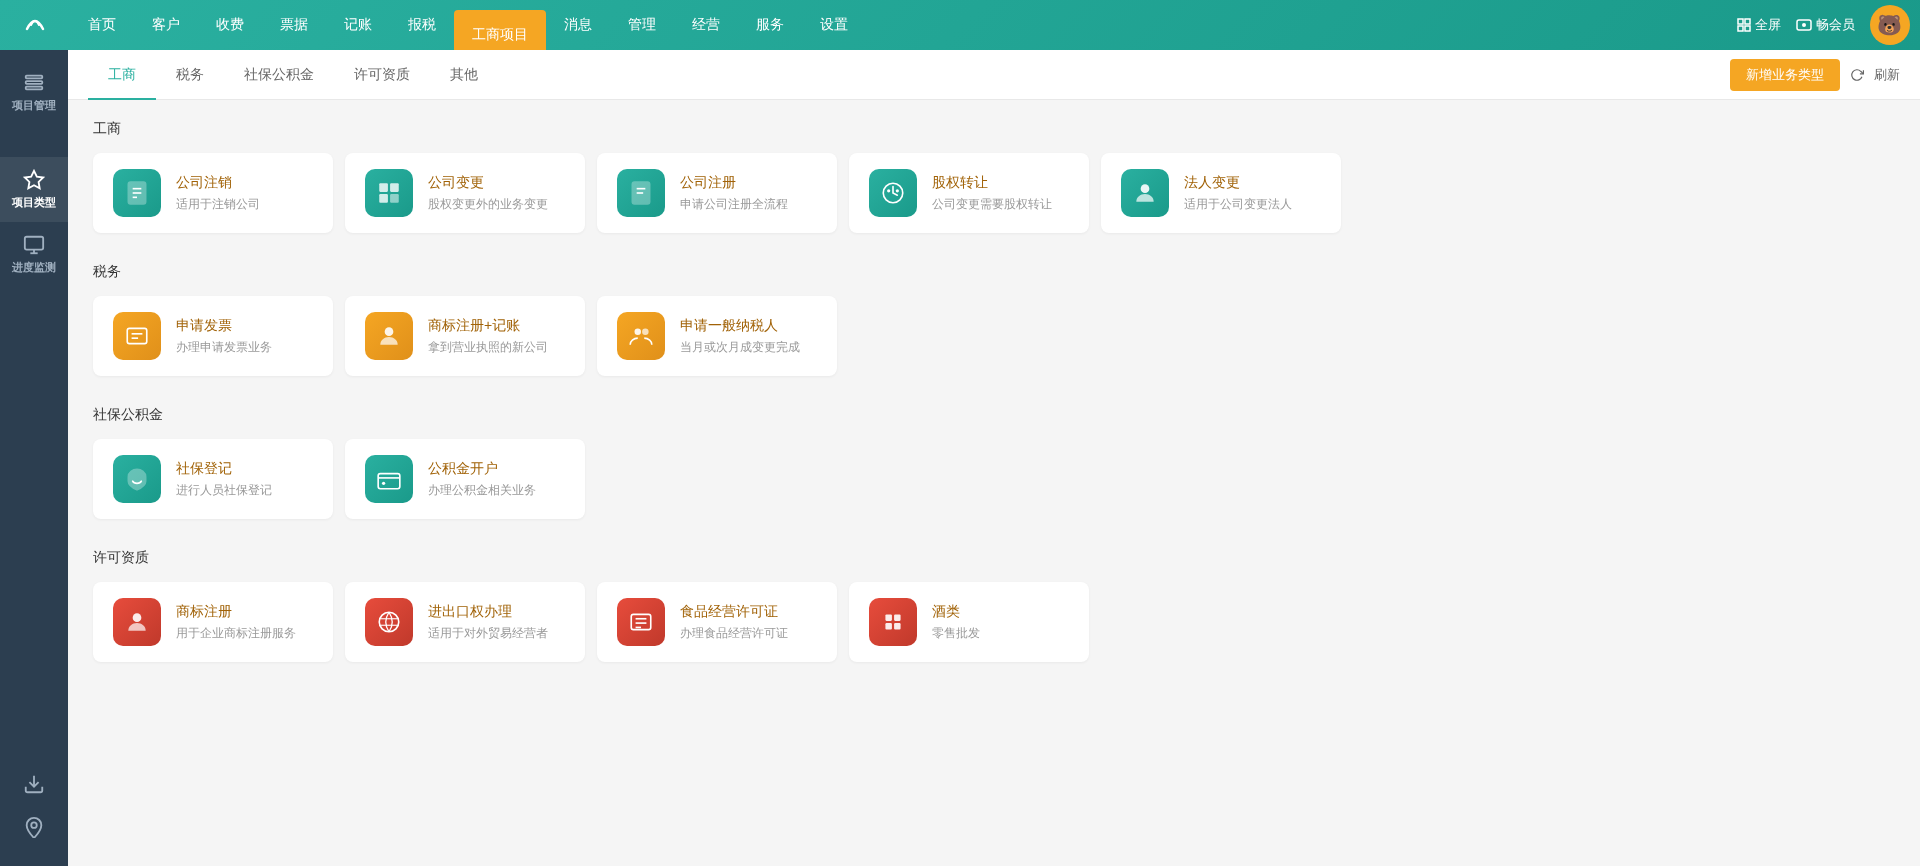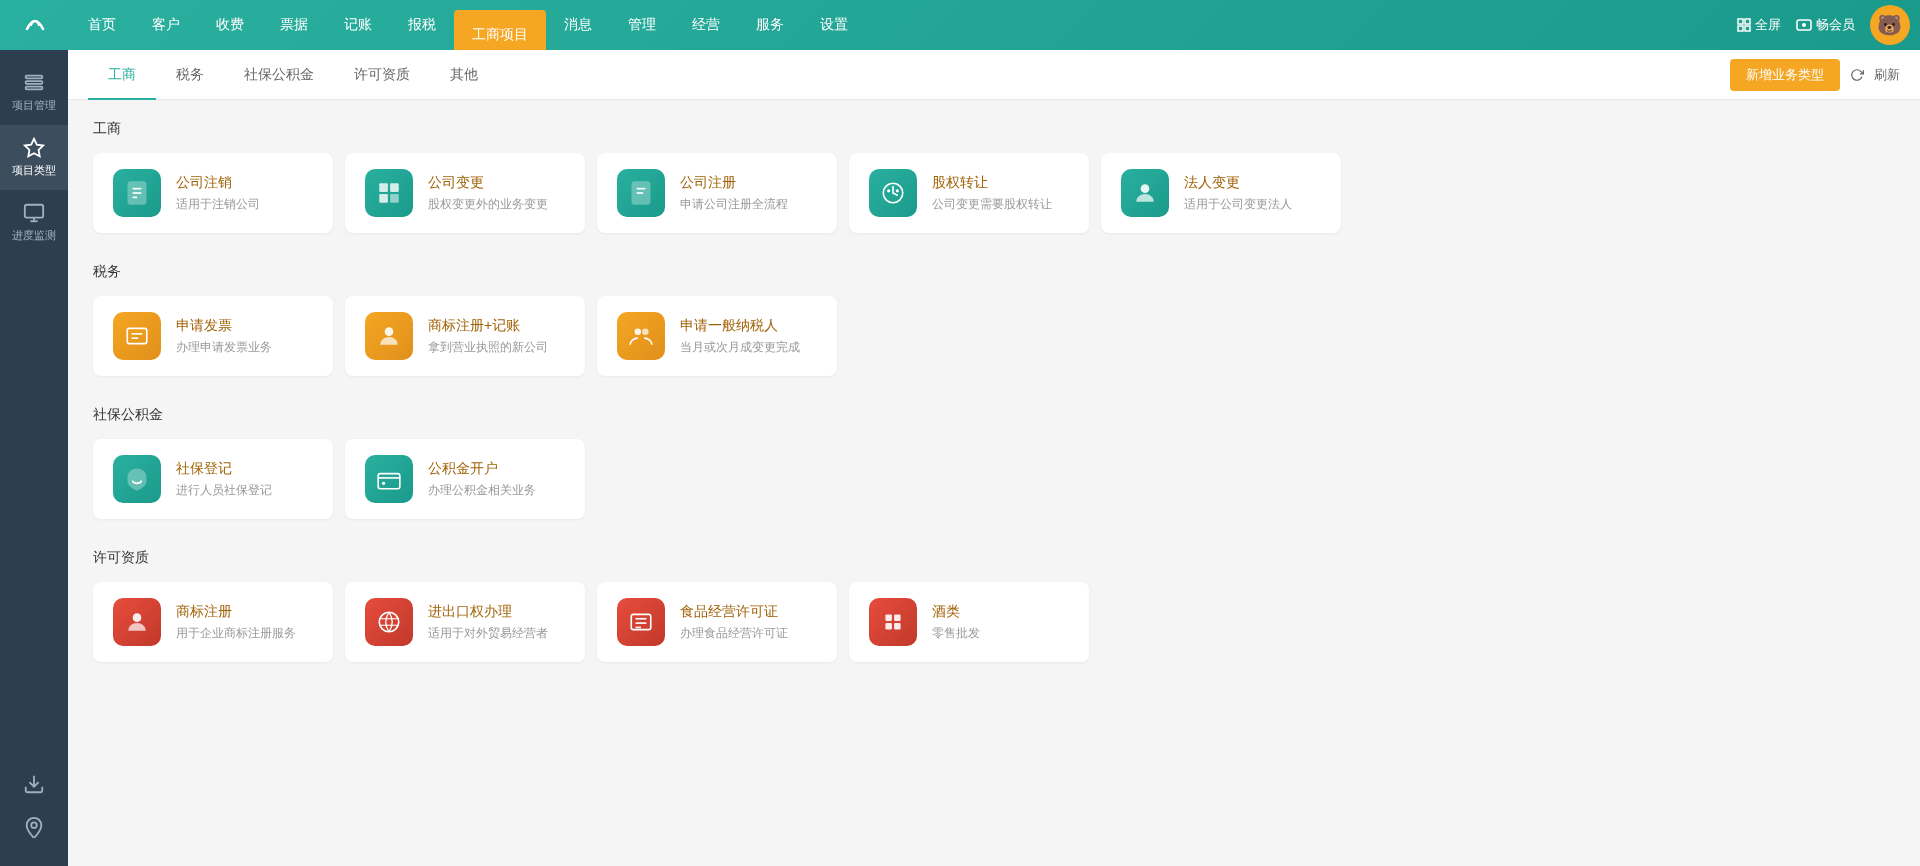--- a/index.html
+++ b/index.html
@@ -70,34 +70,35 @@
 
     
     .sidebar {
       width: 68px;
       background: #2c3e50;
       display: flex;
       flex-direction: column;
       align-items: center;
       padding-top: 10px;
       flex-shrink: 0;
+      font-weight: bold;
     }
     .sidebar-item {
       display: flex;
       flex-direction: column;
       align-items: center;
       color: #a0b0c0;
       font-size: 11px;
       padding: 12px 5px;
       cursor: pointer;
       width: 100%;
       text-align: center;
       gap: 4px;
     }
-    .sidebar-item:hover, .sidebar-item.active { color: white; background: rgba(255,255,255,0.08); }
+    .sidebar-item:hover, .sidebar-item.active { color: white; background: rgba(255,255,255,0.08); margin-top: 32px; }
     .sidebar-item svg { width: 22px; height: 22px; }
     .sidebar-bottom {
       margin-top: auto;
       margin-bottom: 20px;
       display: flex;
       flex-direction: column;
       align-items: center;
       gap: 5px;
     }
     .sidebar-bottom-item {

